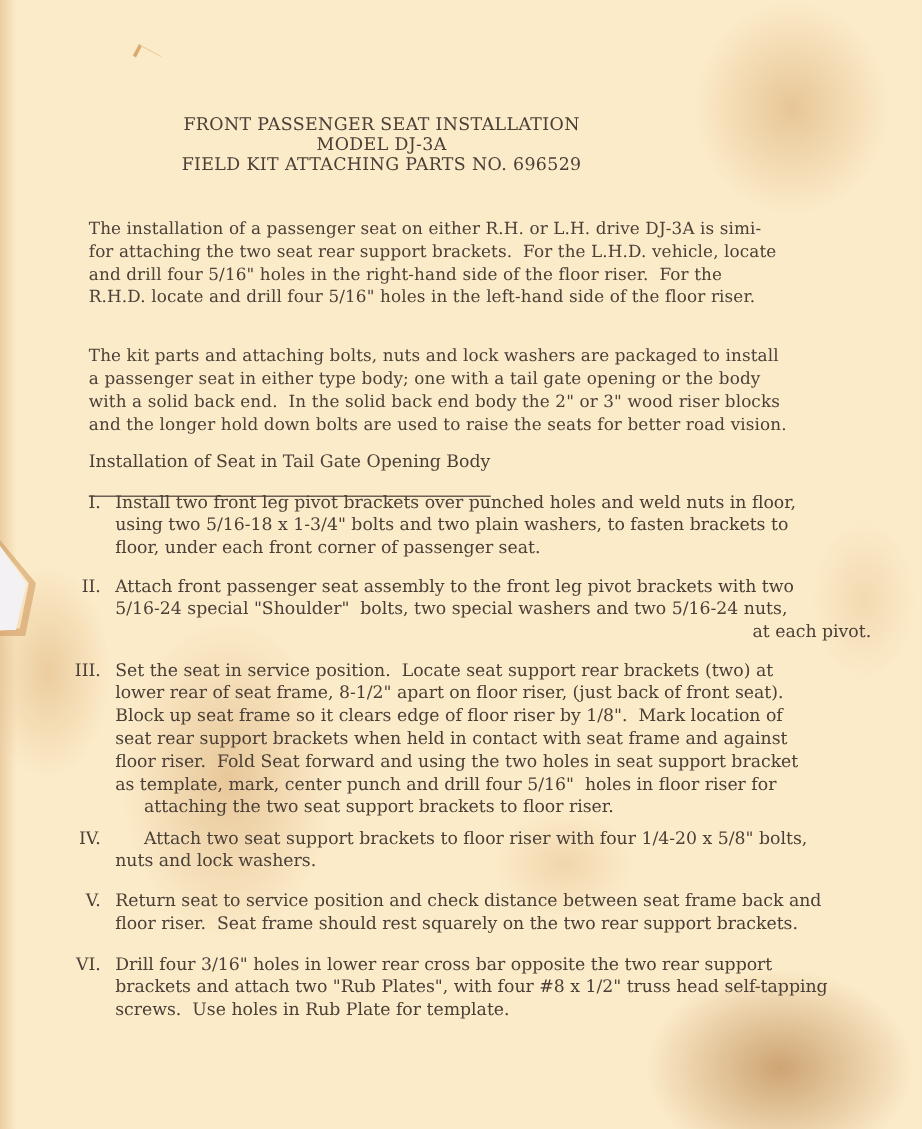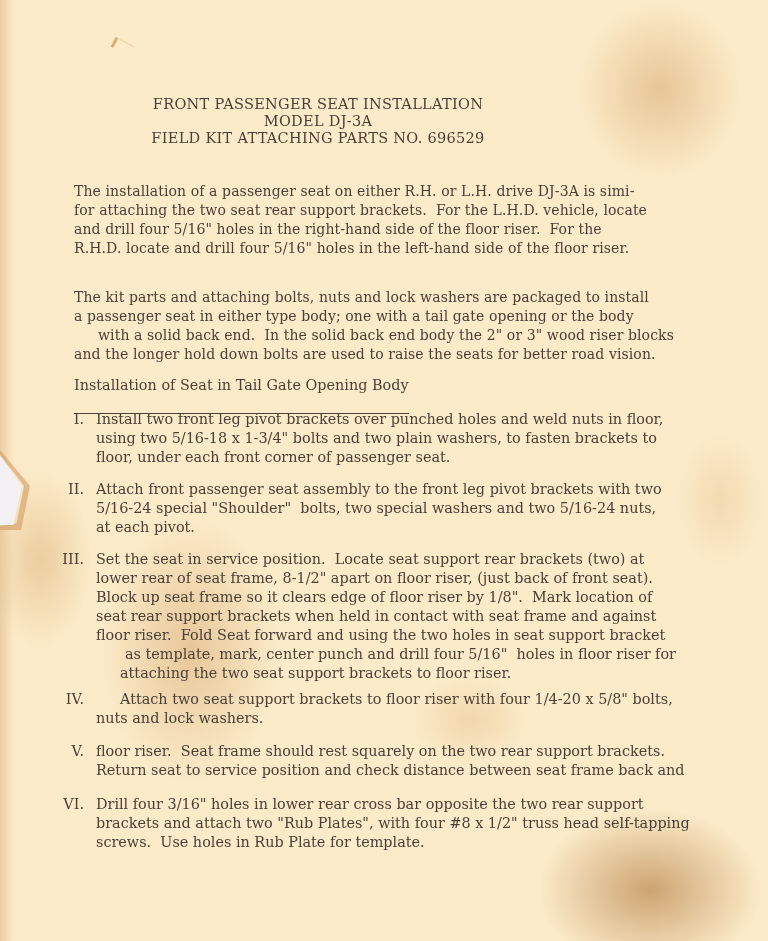--- a/index.html
+++ b/index.html
@@ -73,70 +73,70 @@
 <div class="para" style="top:182px">
   <span class="line" style="white-space: pre;">The installation of a passenger seat on either R.H. or L.H. drive DJ-3A is simi-</span>
   <span class="line" style="white-space: pre;">for attaching the two seat rear support brackets.  For the L.H.D. vehicle, locate</span>
   <span class="line" style="white-space: pre;">and drill four 5/16" holes in the right-hand side of the floor riser.  For the</span>
   <span class="line" style="white-space: pre;">R.H.D. locate and drill four 5/16" holes in the left-hand side of the floor riser.</span>
 </div>
 
 <div class="para" style="top:288px">
   <span class="line" style="white-space: pre;">The kit parts and attaching bolts, nuts and lock washers are packaged to install</span>
   <span class="line" style="white-space: pre;">a passenger seat in either type body; one with a tail gate opening or the body</span>
-  <span class="line" style="white-space: pre; margin-left: 24px;">with a solid back end.  In the solid back end body the 2" or 3" wood riser blocks</span>
+  <span class="line" style="white-space: pre;">with a solid back end.  In the solid back end body the 2" or 3" wood riser blocks</span>
   <span class="line" style="white-space: pre;">and the longer hold down bolts are used to raise the seats for better road vision.</span>
 </div>
 
 <div class="heading">Installation of Seat in Tail Gate Opening Body</div>
 
 <div class="item" style="top:410px">
   <span class="num">I.</span>
   <div class="txt">
     <span class="line" style="white-space: pre;">Install two front leg pivot brackets over punched holes and weld nuts in floor,</span>
     <span class="line" style="white-space: pre;">using two 5/16-18 x 1-3/4" bolts and two plain washers, to fasten brackets to</span>
     <span class="line" style="white-space: pre;">floor, under each front corner of passenger seat.</span>
   </div>
 </div>
 
 <div class="item" style="top:480px">
   <span class="num">II.</span>
   <div class="txt">
     <span class="line" style="white-space: pre;">Attach front passenger seat assembly to the front leg pivot brackets with two</span>
     <span class="line" style="white-space: pre;">5/16-24 special "Shoulder"  bolts, two special washers and two 5/16-24 nuts,</span>
-    <span class="line" style="white-space: pre;">at each pivot.</span>
+    <span class="line" style="white-space: pre; text-align: right;">at each pivot.</span>
   </div>
 </div>
 
 <div class="item" style="top:550px">
   <span class="num">III.</span>
   <div class="txt">
     <span class="line" style="white-space: pre;">Set the seat in service position.  Locate seat support rear brackets (two) at</span>
     <span class="line" style="white-space: pre;">lower rear of seat frame, 8-1/2" apart on floor riser, (just back of front seat).</span>
     <span class="line" style="white-space: pre;">Block up seat frame so it clears edge of floor riser by 1/8".  Mark location of</span>
     <span class="line" style="white-space: pre;">seat rear support brackets when held in contact with seat frame and against</span>
     <span class="line" style="white-space: pre;">floor riser.  Fold Seat forward and using the two holes in seat support bracket</span>
-    <span class="line" style="white-space: pre; margin-left: 29px;">as template, mark, center punch and drill four 5/16"  holes in floor riser for</span>
+    <span class="line" style="white-space: pre;">as template, mark, center punch and drill four 5/16"  holes in floor riser for</span>
     <span class="line" style="white-space: pre; margin-left: 24px;">attaching the two seat support brackets to floor riser.</span>
   </div>
 </div>
 
 <div class="item" style="top:690px">
   <span class="num">IV.</span>
   <div class="txt">
     <span class="line" style="white-space: pre; margin-left: 24px;">Attach two seat support brackets to floor riser with four 1/4-20 x 5/8" bolts,</span>
     <span class="line" style="white-space: pre;">nuts and lock washers.</span>
   </div>
 </div>
 
 <div class="item" style="top:742px">
   <span class="num">V.</span>
   <div class="txt">
+    <span class="line" style="white-space: pre;">Return seat to service position and check distance between seat frame back and</span>
     <span class="line" style="white-space: pre;">floor riser.  Seat frame should rest squarely on the two rear support brackets.</span>
-    <span class="line" style="white-space: pre;">Return seat to service position and check distance between seat frame back and</span>
   </div>
 </div>
 
 <div class="item" style="top:795px">
   <span class="num">VI.</span>
   <div class="txt">
     <span class="line" style="white-space: pre;">Drill four 3/16" holes in lower rear cross bar opposite the two rear support</span>
     <span class="line" style="white-space: pre;">brackets and attach two "Rub Plates", with four #8 x 1/2" truss head self-tapping</span>
     <span class="line" style="white-space: pre;">screws.  Use holes in Rub Plate for template.</span>
   </div>

